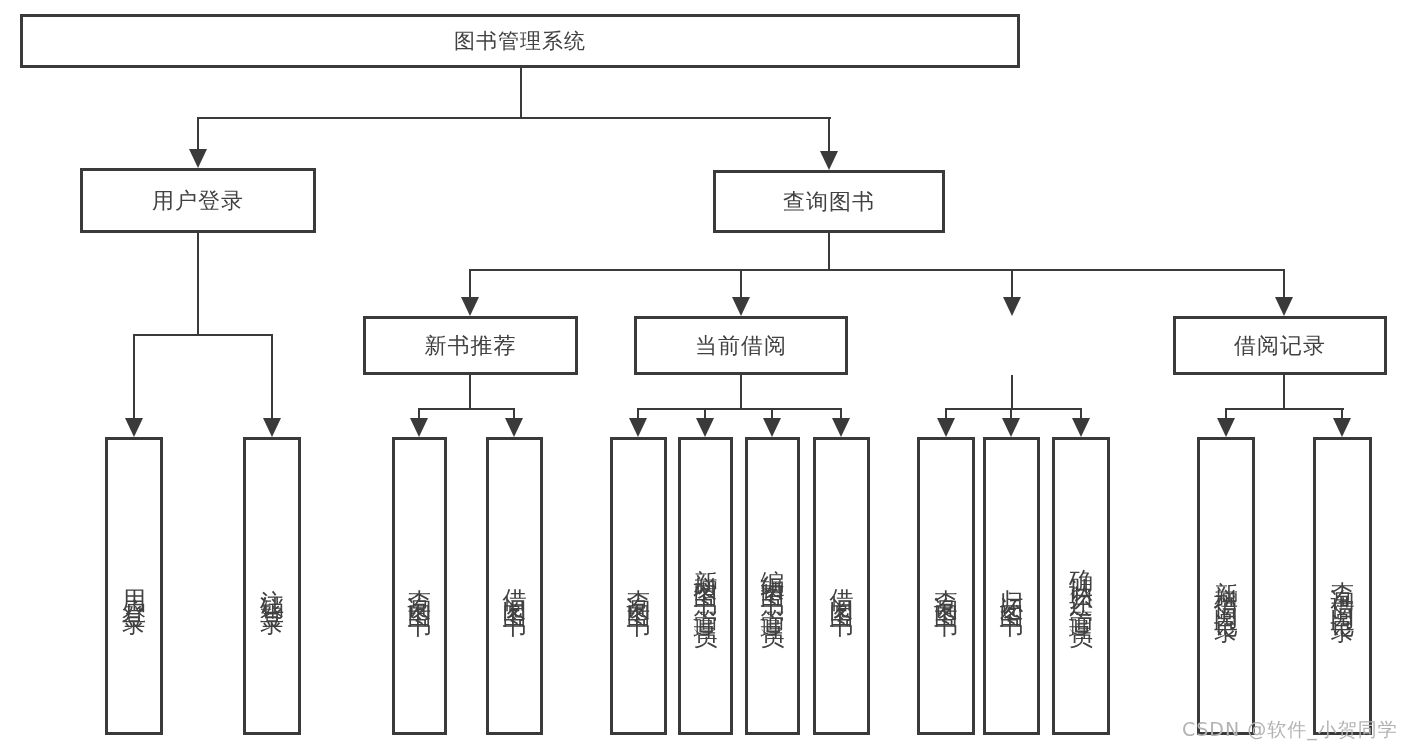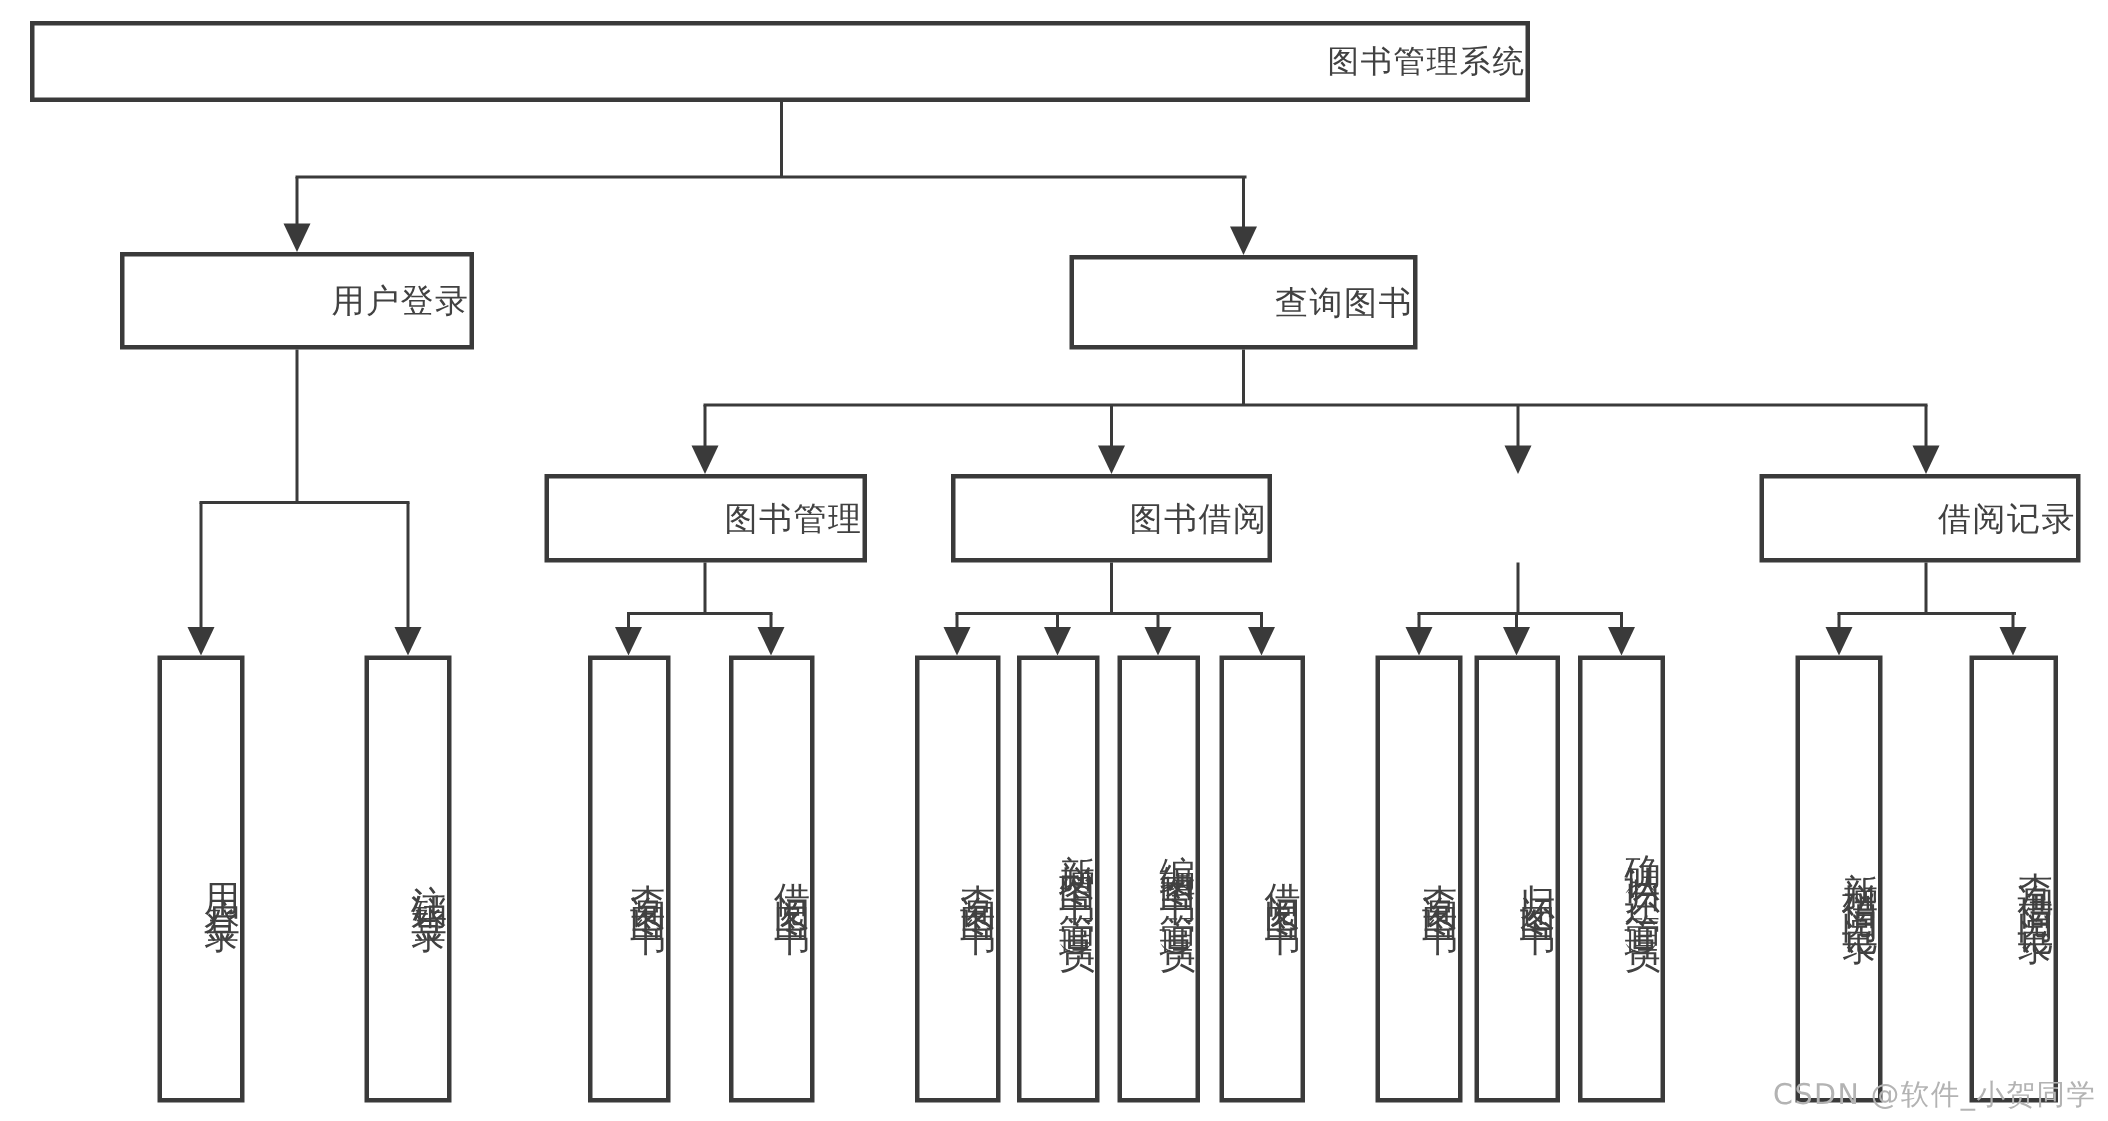--- a/index.html
+++ b/index.html
@@ -14,21 +14,21 @@
     background:var(--bg);
     font-family:"DejaVu Sans","Liberation Sans",sans-serif;
     position:relative;overflow:hidden;
   }
   .stage{position:absolute;left:0;top:0;width:1405px;height:747px;}
   
   .box{
     position:absolute;box-sizing:border-box;
     border:3px solid var(--line);
     background:#fff;
-    display:flex;align-items:center;justify-content:flex-end;
+    display:flex;align-items:center;justify-content:center;
     color:var(--text);
   }
   .hbox{font-size:22px;letter-spacing:1px;}
   .rootbox{font-size:21px;letter-spacing:1px;}
   .leaf{font-size:24px;}
   .leaf .vtxt{
     writing-mode:vertical-rl;
     text-orientation:mixed;
     letter-spacing:8px;
     line-height:1;
@@ -88,24 +88,24 @@
   <div class="vline" style="left:469px;top:270px;height:29px;"></div>
   <div class="ahead" style="left:461px;top:297px;"></div>
   <div class="vline" style="left:740px;top:270px;height:29px;"></div>
   <div class="ahead" style="left:732px;top:297px;"></div>
   <div class="vline" style="left:1011px;top:270px;height:29px;"></div>
   <div class="ahead" style="left:1003px;top:297px;"></div>
   <div class="vline" style="left:1283px;top:270px;height:29px;"></div>
   <div class="ahead" style="left:1275px;top:297px;"></div>
 
   <div class="box hbox" style="left:363px;top:316px;width:215px;height:59px;">
-    <span>图书管理</span>
+    <span>新书推荐</span>
   </div>
   <div class="box hbox" style="left:634px;top:316px;width:214px;height:59px;">
-    <span>图书借阅</span>
+    <span>当前借阅</span>
   </div>
   <div class="box hbox" style="left:1173px;top:316px;width:214px;height:59px;">
     <span>借阅记录</span>
   </div>
 
   <div class="vline" style="left:469px;top:375px;height:34px;"></div>
   <div class="hline" style="left:418px;top:408px;width:97px;"></div>
   <div class="vline" style="left:418px;top:409px;height:10px;"></div>
   <div class="ahead" style="left:410px;top:418px;"></div>
   <div class="vline" style="left:513px;top:409px;height:10px;"></div>

